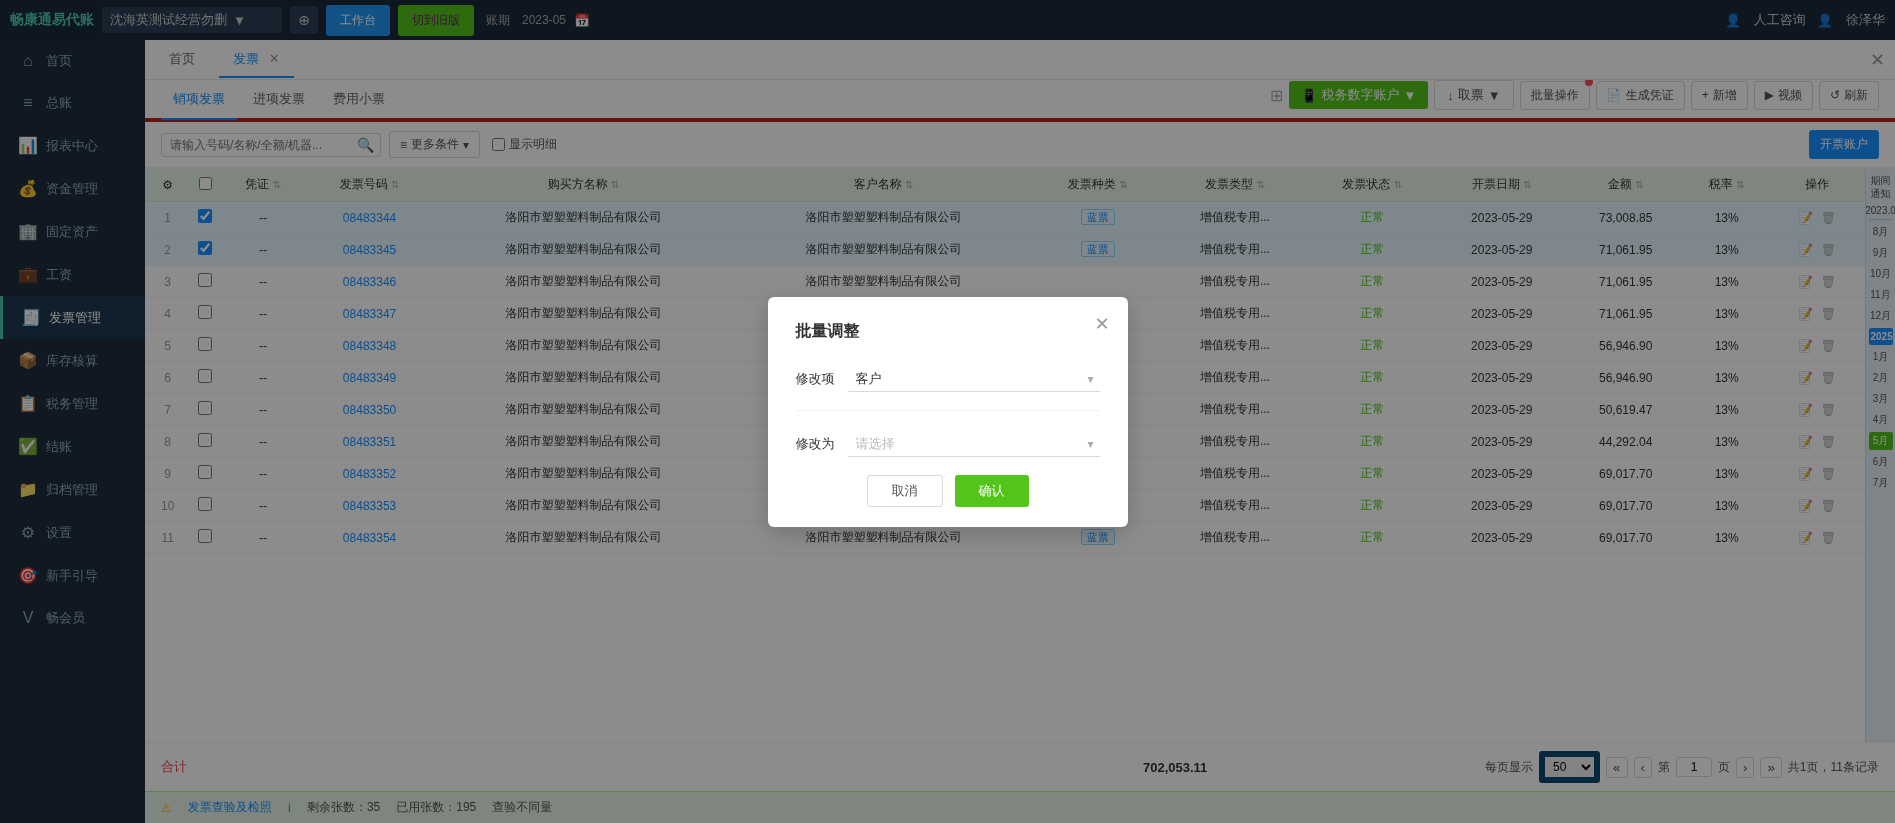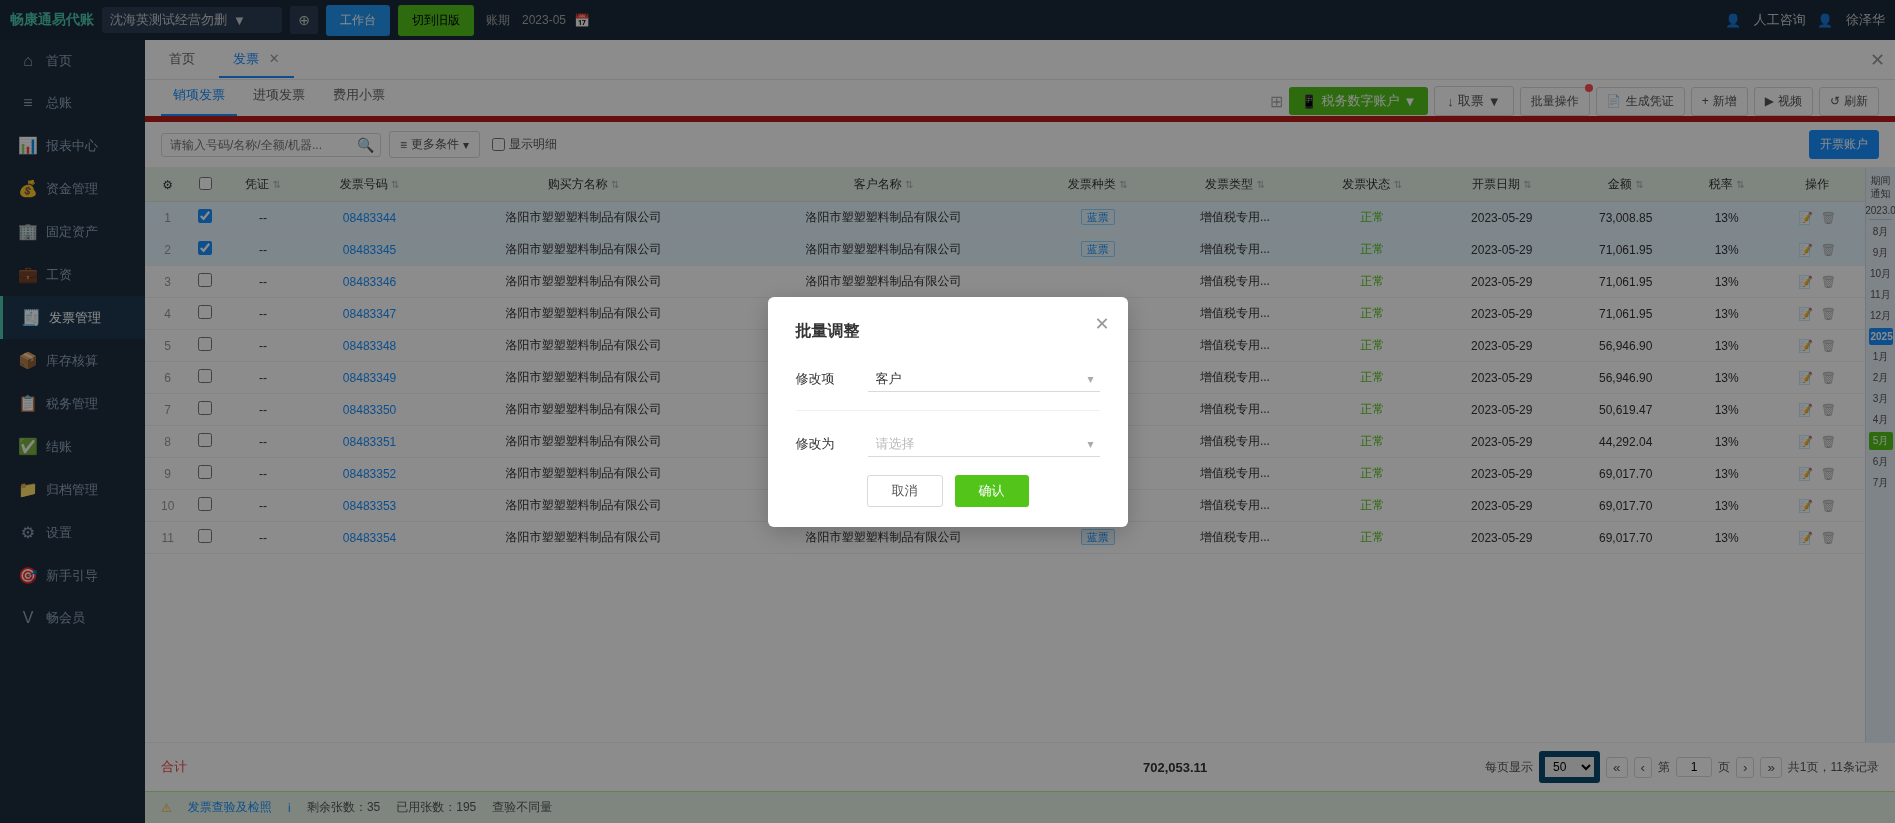--- a/index.html
+++ b/index.html
@@ -11,39 +11,39 @@
     .main-area { display: flex; flex: 1; overflow: hidden; }
     .sidebar { width: 145px; background: #1e2d3e; flex-shrink: 0; display: flex; flex-direction: column; }
     .content-area { flex: 1; display: flex; flex-direction: column; overflow: hidden; }
     .tab-bar { height: 40px; background: #fff; display: flex; align-items: center; padding: 0 10px; border-bottom: 1px solid #e8e8e8; flex-shrink: 0; }
 
     
     .app-logo { color: #4ec9b0; font-weight: bold; font-size: 14px; white-space: nowrap; }
     .company-selector { background: #2a3f55; color: #ccc; border: none; border-radius: 3px; padding: 4px 8px; font-size: 13px; min-width: 180px; display: flex; align-items: center; gap: 6px; cursor: pointer; }
     .top-btn { background: transparent; border: 4px solid #fde047; color: #ccc; border-radius: 3px; padding: 3px 10px; font-size: 12px; cursor: pointer; }
     .top-btn.active { background: #2196f3; border-color: #2196f3; color: #fff; }
-    .top-btn.green { background: #52c41a; border-color: #52c41a; color: #000000; }
+    .top-btn.green { background: #52c41a; border-color: #52c41a; color: #701a75; }
     .period-label { color: #aaa; font-size: 12px; margin-left: 4px; }
     .top-right { margin-left: auto; display: flex; align-items: center; gap: 12px; color: #ccc; font-size: 13px; }
     .icon-btn-top { background: #2a3f55; border: none; color: #ccc; border-radius: 3px; width: 28px; height: 28px; display: flex; align-items: center; justify-content: center; cursor: pointer; font-size: 14px; }
 
     
     .sidebar-item { display: flex; align-items: center; gap: 8px; padding: 12px 18px; color: #8fa8be; cursor: pointer; font-size: 13px; transition: background 0.2s; }
     .sidebar-item.active { color: #fff; background: #1e3a4f; border-left: 3px solid #4ec9b0; }
     .sidebar-icon { font-size: 16px; width: 20px; text-align: center; }
 
     
     .tab-item { padding: 8px 14px; cursor: pointer; color: #666; border-bottom: 2px solid transparent; font-size: 13px; }
     .tab-item.active-tab { color: #1890ff; border-bottom-color: #1890ff; }
     .tab-close { margin-left: 6px; color: #999; cursor: pointer; }
     .tab-home { color: #666; margin-right: 10px; font-size: 13px; cursor: pointer; }
 
     
     .invoice-page { background: #fff; flex: 1; display: flex; flex-direction: column; overflow: hidden; }
-    .invoice-sub-tabs { display: flex; align-items: flex-end; padding: 0 16px; border-bottom: 6px solid #b91c1c; height: 42px; flex-shrink: 0; }
+    .invoice-sub-tabs { display: flex; align-items: flex-start; padding: 0 16px; border-bottom: 4px solid #b91c1c; height: 42px; flex-shrink: 0; }
     .sub-tab { padding: 10px 12px; font-size: 13px; color: #666; cursor: pointer; border-bottom: 2px solid transparent; margin-right: 4px; }
     .sub-tab.active { color: #1890ff; border-bottom-color: #1890ff; font-weight: 500; }
 
     
     .invoice-toolbar { display: flex; align-items: center; padding: 8px 16px; gap: 8px; flex-shrink: 0; border-bottom: 1px solid #f0f0f0; flex-wrap: wrap; }
     .search-input-wrap { position: relative; display: flex; align-items: center; }
     .search-input { border: 1px solid #d9d9d9; border-radius: 3px; padding: 4px 28px 4px 8px; font-size: 12px; width: 220px; outline: none; color: #999; }
     .search-icon-btn { position: absolute; right: 6px; color: #aaa; cursor: pointer; font-size: 14px; background: none; border: none; }
     .filter-btn { border: 1px solid #d9d9d9; background: #fff; border-radius: 3px; padding: 4px 10px; font-size: 12px; cursor: pointer; color: #555; display: flex; align-items: center; gap: 4px; }
     .show-detail-wrap { display: flex; align-items: center; gap: 4px; font-size: 12px; color: #555; margin-left: 4px; }
@@ -82,21 +82,21 @@
 
     
     .status-bar { height: 32px; background: #e8f5e9; display: flex; align-items: center; padding: 0 16px; gap: 16px; font-size: 12px; color: #555; flex-shrink: 0; border-top: 1px solid #b7eb8f; }
     .status-bar a { color: #1890ff; text-decoration: none; }
 
     
     .modal-overlay { position: fixed; top: 0; left: 0; width: 100%; height: 100%; background: rgba(0,0,0,0.45); z-index: 1000; display: flex; align-items: center; justify-content: center; }
     .modal-box { background: #fff; border-radius: 6px; padding: 24px 28px 20px; width: 360px; box-shadow: 0 6px 24px rgba(0,0,0,0.2); position: relative; }
     .modal-title { font-size: 16px; font-weight: 600; color: #333; margin-bottom: 24px; }
     .modal-close { position: absolute; top: 16px; right: 18px; font-size: 18px; cursor: pointer; color: #999; background: none; border: none; }
-    .modal-row { display: flex; align-items: center; margin-bottom: 18px; gap: 24px; }
+    .modal-row { display: flex; align-items: center; margin-bottom: 18px; gap: 4px; }
     .modal-label { font-size: 13px; color: #333; width: 48px; flex-shrink: 0; }
     .modal-select-wrap { position: relative; flex: 1; }
     .modal-select { width: 100%; border: none; border-bottom: 1px solid #d9d9d9; padding: 5px 24px 5px 8px; font-size: 13px; appearance: none; background: transparent; cursor: pointer; outline: none; color: #333; }
     .modal-select-placeholder { color: #bbb; }
     .modal-select-arrow { position: absolute; right: 6px; top: 50%; transform: translateY(-50%); color: #aaa; pointer-events: none; font-size: 12px; }
     .modal-divider { height: 1px; background: #f0f0f0; margin-bottom: 20px; }
     .modal-buttons { display: flex; justify-content: center; gap: 12px; }
     .btn-cancel { border: 1px solid #d9d9d9; background: #fff; color: #555; border-radius: 3px; padding: 6px 24px; font-size: 13px; cursor: pointer; }
     .btn-confirm { background: #52c41a; border: none; color: #fff; border-radius: 3px; padding: 6px 24px; font-size: 13px; cursor: pointer; }
   </style>

